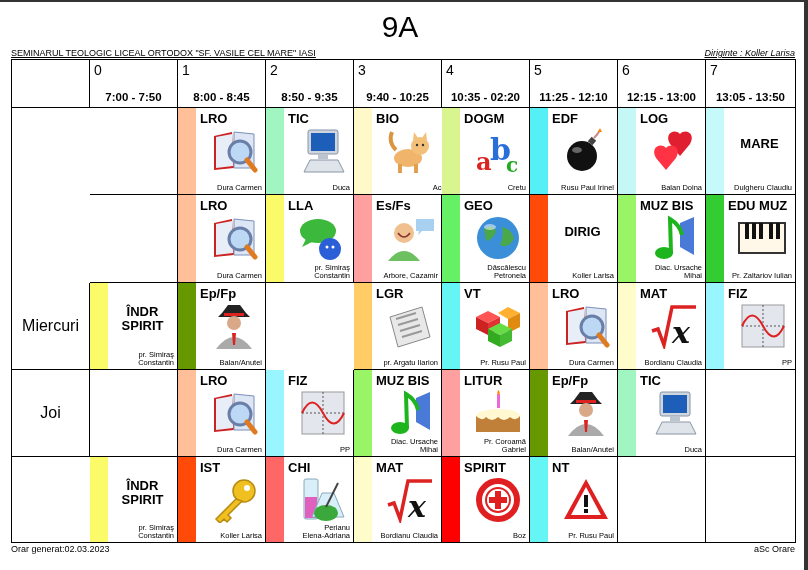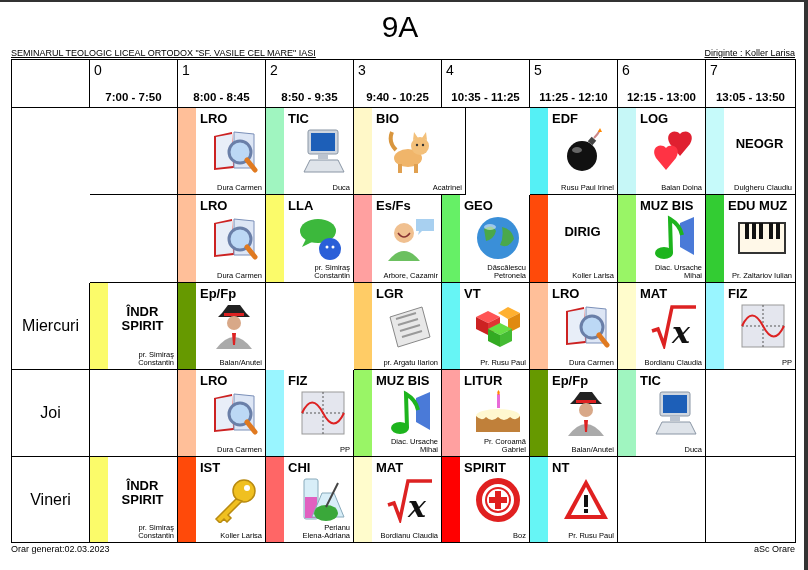--- a/index.html
+++ b/index.html
@@ -1,21 +1,21 @@
 <!DOCTYPE html>
 <html><head>
 <meta charset="utf-8">
 <style>
   html, body { margin:0; padding:0; }
   body { width:808px; height:570px; background:#ffffff; position:relative; overflow:hidden; font-family:"Liberation Sans", sans-serif; color:#000; }
   .topbar { position:absolute; left:0; top:0; width:808px; height:2px; background:#333333; }
   .rightbar { position:absolute; right:0; top:0; width:4px; height:570px; background:#333333; }
   .title { position:absolute; left:0; top:10px; width:800px; text-align:center; font-size:30px; font-weight:normal; }
   .school { position:absolute; left:11px; top:48px; font-size:9px; text-decoration:underline; white-space:nowrap; }
-  .diriginte { position:absolute; right:13px; top:48px; font-size:9px; text-decoration:underline; white-space:nowrap; }
+  .diriginte { position:absolute; right:13px; top:48px; font-size:9px; text-decoration:underline; white-space:nowrap;font-style:italic; }
   .grid { position:absolute; left:11px; top:59px; width:785px; height:484px; border:1px solid #000; box-sizing:border-box; }
   .cell { position:absolute; box-sizing:border-box; border-right:1px solid #000; border-bottom:1px solid #000; overflow:hidden; background:#fff; }
   .hdr-num { position:absolute; left:4px; top:2px; font-size:14px; }
   .hdr-time { position:absolute; left:0; right:0; bottom:4px; text-align:center; font-size:11.5px; font-weight:bold; }
   .day { display:flex; align-items:center; justify-content:center; font-size:16px; }
   .bar { position:absolute; left:0; top:0; bottom:0; width:18px; }
   .subj { position:absolute; left:22px; top:3px; font-size:13px; font-weight:bold; white-space:nowrap; }
   .subj-center { position:absolute; left:18px; right:0; top:0; bottom:14px; display:flex; align-items:center; justify-content:center; text-align:center; font-size:13px; font-weight:bold; line-height:14px; }
   .teacher { position:absolute; right:3px; bottom:2px; font-size:7.5px; text-align:right; line-height:8px; white-space:nowrap; }
   .icon { position:absolute; left:32px; top:20px; width:48px; height:46px; display:flex; align-items:center; justify-content:center; }
@@ -44,21 +44,21 @@
     <div class="cell " style="left: 254px; top: 0px; width: 88px; height: 48px;">
       <div class="hdr-num">2</div>
       <div class="hdr-time">8:50 - 9:35</div>
     </div>
     <div class="cell " style="left: 342px; top: 0px; width: 88px; height: 48px;">
       <div class="hdr-num">3</div>
       <div class="hdr-time">9:40 - 10:25</div>
     </div>
     <div class="cell " style="left: 430px; top: 0px; width: 88px; height: 48px;">
       <div class="hdr-num">4</div>
-      <div class="hdr-time">10:35 - 11:25</div>
+      <div class="hdr-time">10:35 - 02:20</div>
     </div>
     <div class="cell " style="left: 518px; top: 0px; width: 88px; height: 48px;">
       <div class="hdr-num">5</div>
       <div class="hdr-time">11:25 - 12:10</div>
     </div>
     <div class="cell " style="left: 606px; top: 0px; width: 88px; height: 48px;">
       <div class="hdr-num">6</div>
       <div class="hdr-time">12:15 - 13:00</div>
     </div>
     <div class="cell " style="left: 694px; top: 0px; width: 90px; height: 48px;">
@@ -89,20 +89,30 @@
     <div class="cell " style="left: 342px; top: 48px; width: 112px; height: 87px;">
       <div class="bar" style="background: rgb(255, 248, 200);"></div>
       <div class="subj" style="white-space: pre-line;">BIO</div>
       <div class="icon">
         <svg width="48" height="46">
           <use href="#cat-icon"></use>
         </svg>
       </div>
       <div class="teacher" style="white-space: pre-line;">Acatrinei</div>
     </div>
+    <div class="cell " style="left: 430px; top: 48px; width: 88px; height: 87px;">
+      <div class="bar" style="background: rgb(216, 245, 144);"></div>
+      <div class="subj" style="white-space: pre-line;">DOGM</div>
+      <div class="icon">
+        <svg width="48" height="46">
+          <use href="#abc-letters-icon"></use>
+        </svg>
+      </div>
+      <div class="teacher" style="white-space: pre-line;">Cretu</div>
+    </div>
     <div class="cell " style="left: 518px; top: 48px; width: 88px; height: 87px;">
       <div class="bar" style="background: rgb(85, 240, 245);"></div>
       <div class="subj" style="white-space: pre-line;">EDF</div>
       <div class="icon">
         <svg width="48" height="46">
           <use href="#bomb-icon"></use>
         </svg>
       </div>
       <div class="teacher" style="white-space: pre-line;">Rusu Paul Irinel</div>
     </div>
@@ -111,21 +121,21 @@
       <div class="subj" style="white-space: pre-line;">LOG</div>
       <div class="icon">
         <svg width="48" height="46">
           <use href="#hearts-icon"></use>
         </svg>
       </div>
       <div class="teacher" style="white-space: pre-line;">Balan Doina</div>
     </div>
     <div class="cell " style="left: 694px; top: 48px; width: 90px; height: 87px;">
       <div class="bar" style="background: rgb(198, 250, 250);"></div>
-      <div class="subj-center" style="white-space: pre-line;">NEOGR</div>
+      <div class="subj-center" style="white-space: pre-line;">MARE</div>
       <div class="teacher" style="white-space: pre-line;">Dulgheru Claudiu</div>
     </div>
     <div class="cell " style="left: 78px; top: 135px; width: 88px; height: 88px;"></div>
     <div class="cell " style="left: 166px; top: 135px; width: 88px; height: 88px;">
       <div class="bar" style="background: rgb(255, 191, 153);"></div>
       <div class="subj" style="white-space: pre-line;">LRO</div>
       <div class="icon">
         <svg width="48" height="46">
           <use href="#book-magnifier-icon"></use>
         </svg>
@@ -316,21 +326,20 @@
       <div class="bar" style="background: rgb(160, 245, 192);"></div>
       <div class="subj" style="white-space: pre-line;">TIC</div>
       <div class="icon">
         <svg width="48" height="46">
           <use href="#computer-icon"></use>
         </svg>
       </div>
       <div class="teacher" style="white-space: pre-line;">Duca</div>
     </div>
     <div class="cell " style="left: 694px; top: 310px; width: 90px; height: 87px;"></div>
-    <div class="cell day" style="left: 0px; top: 397px; width: 78px; height: 86px;">Vineri</div>
     <div class="cell " style="left: 78px; top: 397px; width: 88px; height: 86px;">
       <div class="bar" style="background: rgb(251, 251, 106);"></div>
       <div class="subj-center" style="white-space: pre-line;">ÎNDR
 SPIRIT</div>
       <div class="teacher" style="white-space: pre-line;">pr. Simiraş
 Constantin</div>
     </div>
     <div class="cell " style="left: 166px; top: 397px; width: 88px; height: 86px;">
       <div class="bar" style="background: rgb(255, 74, 10);"></div>
       <div class="subj" style="white-space: pre-line;">IST</div>

